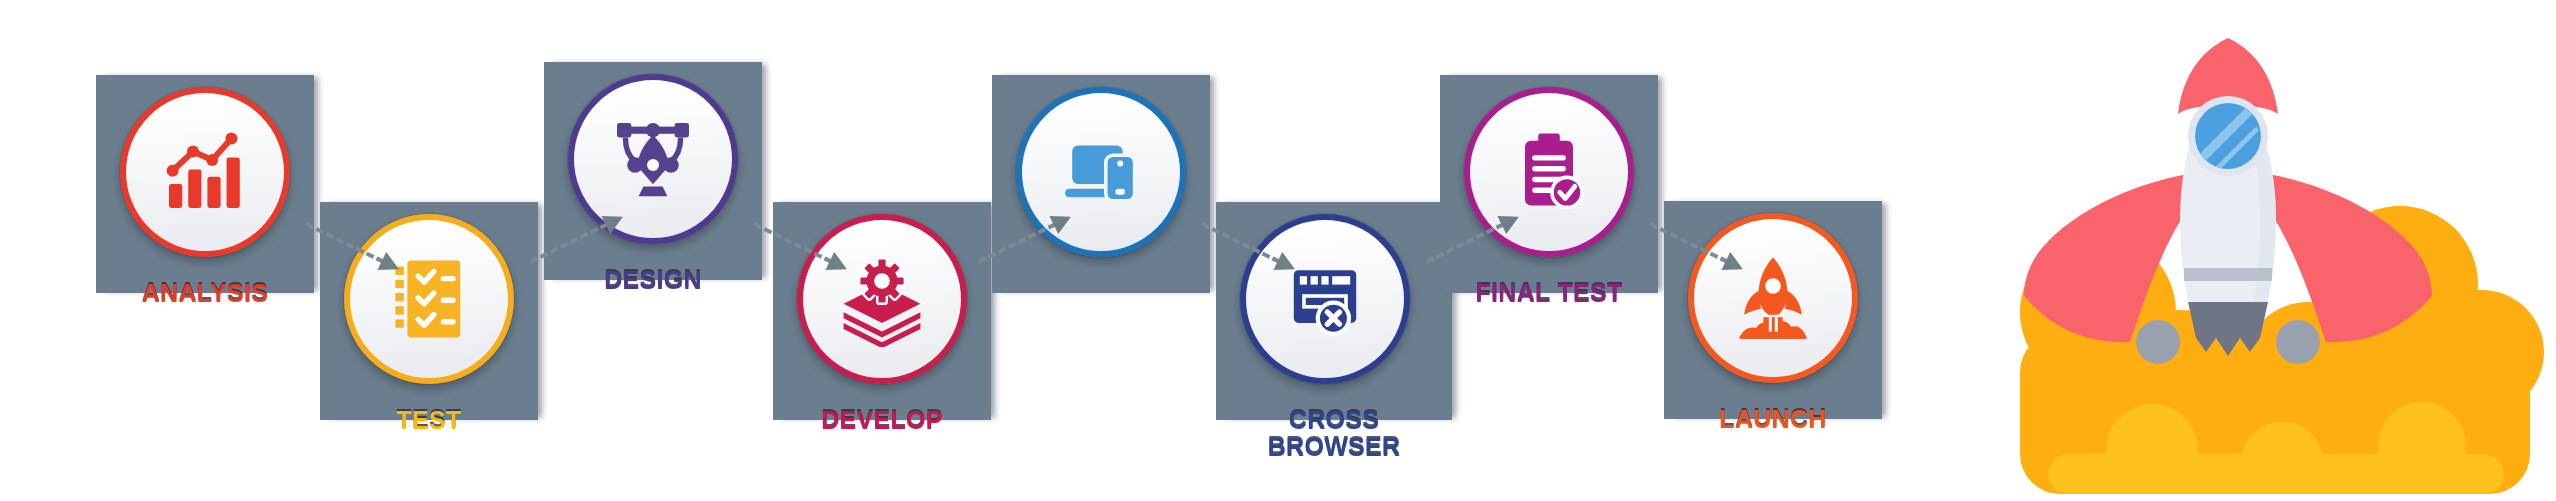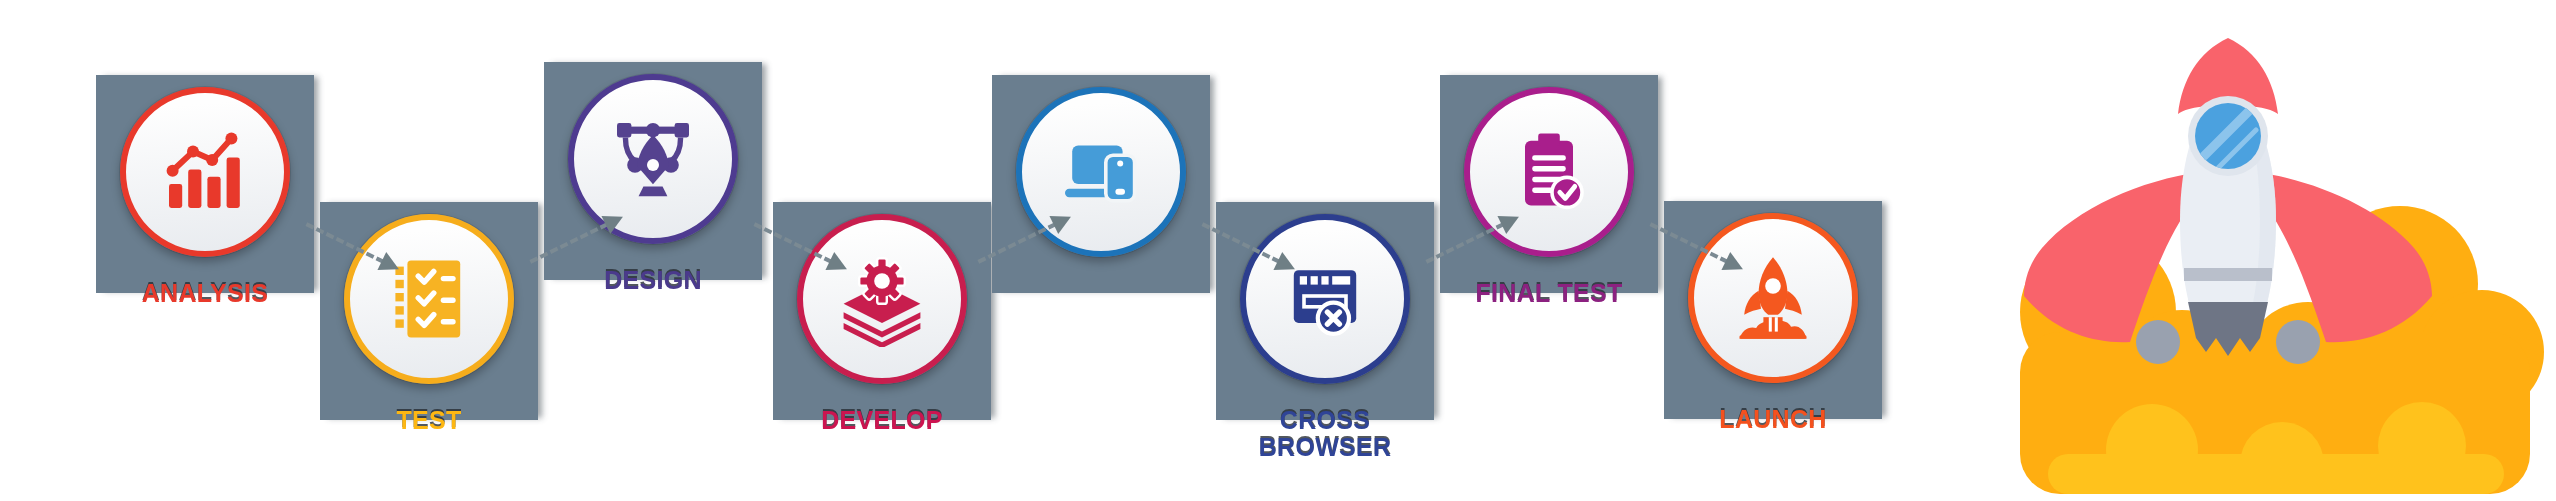--- a/index.html
+++ b/index.html
@@ -148,21 +148,21 @@
           <rect x="16" y="18" width="42" height="32" rx="5"></rect>
           <rect x="10" y="54" width="38" height="7" rx="3.5"></rect>
           <rect x="44" y="26" width="24" height="38" rx="6" stroke="#F2F5F7" stroke-width="3"></rect>
         </g>
         <circle cx="56" cy="33" r="2.5" fill="#fff"></circle>
         <rect x="52" y="54" width="8" height="5" rx="2.5" fill="#fff"></rect>
       </svg>
     </div>
   </div>
 
-  <div class="step" data-step-idx="5" style="left: 1121px; top: 177px; --c: #2C3E8E; --ic: #2C3E8E; --lc: #2F4497;">
+  <div class="step" data-step-idx="5" style="left: 1121px; top: 177px; padding-left: 18px; --c: #2C3E8E; --ic: #2C3E8E; --lc: #2F4497;">
     <div class="tile"></div>
     <div class="circle">
       <svg viewBox="0 0 80 80">
         <rect x="14" y="16" width="52" height="44" rx="4" fill="currentColor"></rect>
         <g fill="#fff">
           <rect x="19" y="21" width="6" height="7"></rect>
             <rect x="28" y="21" width="6" height="7"></rect>
           <rect x="37" y="21" width="6" height="7"></rect>
             <rect x="46" y="21" width="15" height="7"></rect>
           <rect x="21" y="36" width="38" height="12"></rect>

